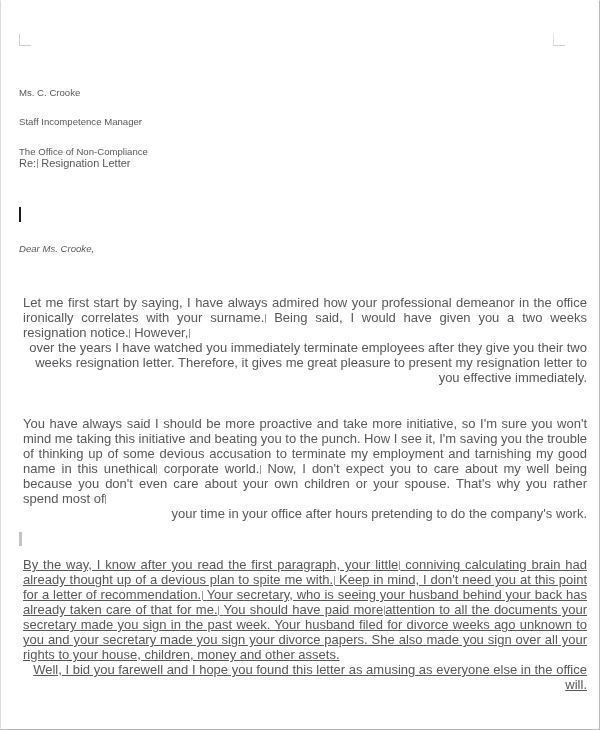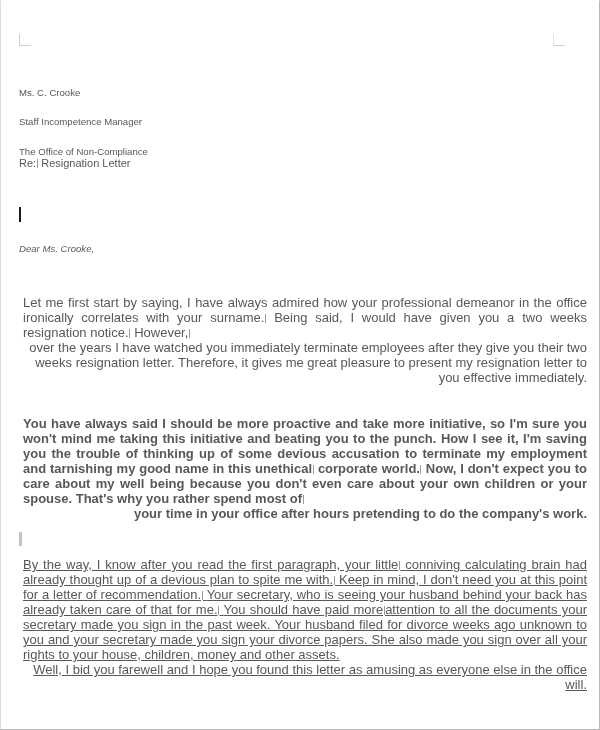--- a/index.html
+++ b/index.html
@@ -94,21 +94,21 @@
     position: absolute;
     left: 4px;
     width: 564px;
     text-align: justify;
     text-justify: inter-word;
     font-size: 13px;
     line-height: 15px;
     color: #58585c;
   }
   .para.p1 { top: 294px; }
-  .para.p2 { top: 415px; font-weight: bold; }
+  .para.p2 { top: 415px; }
   .para.p3 { top: 556px; text-decoration: underline; }
   .para .last-line { text-align: right; display: block; }
 
   
   .caret {
     display: inline-block;
     width: 1px;
     height: 9px;
     background: #9a9a9e;
     vertical-align: -1px;

